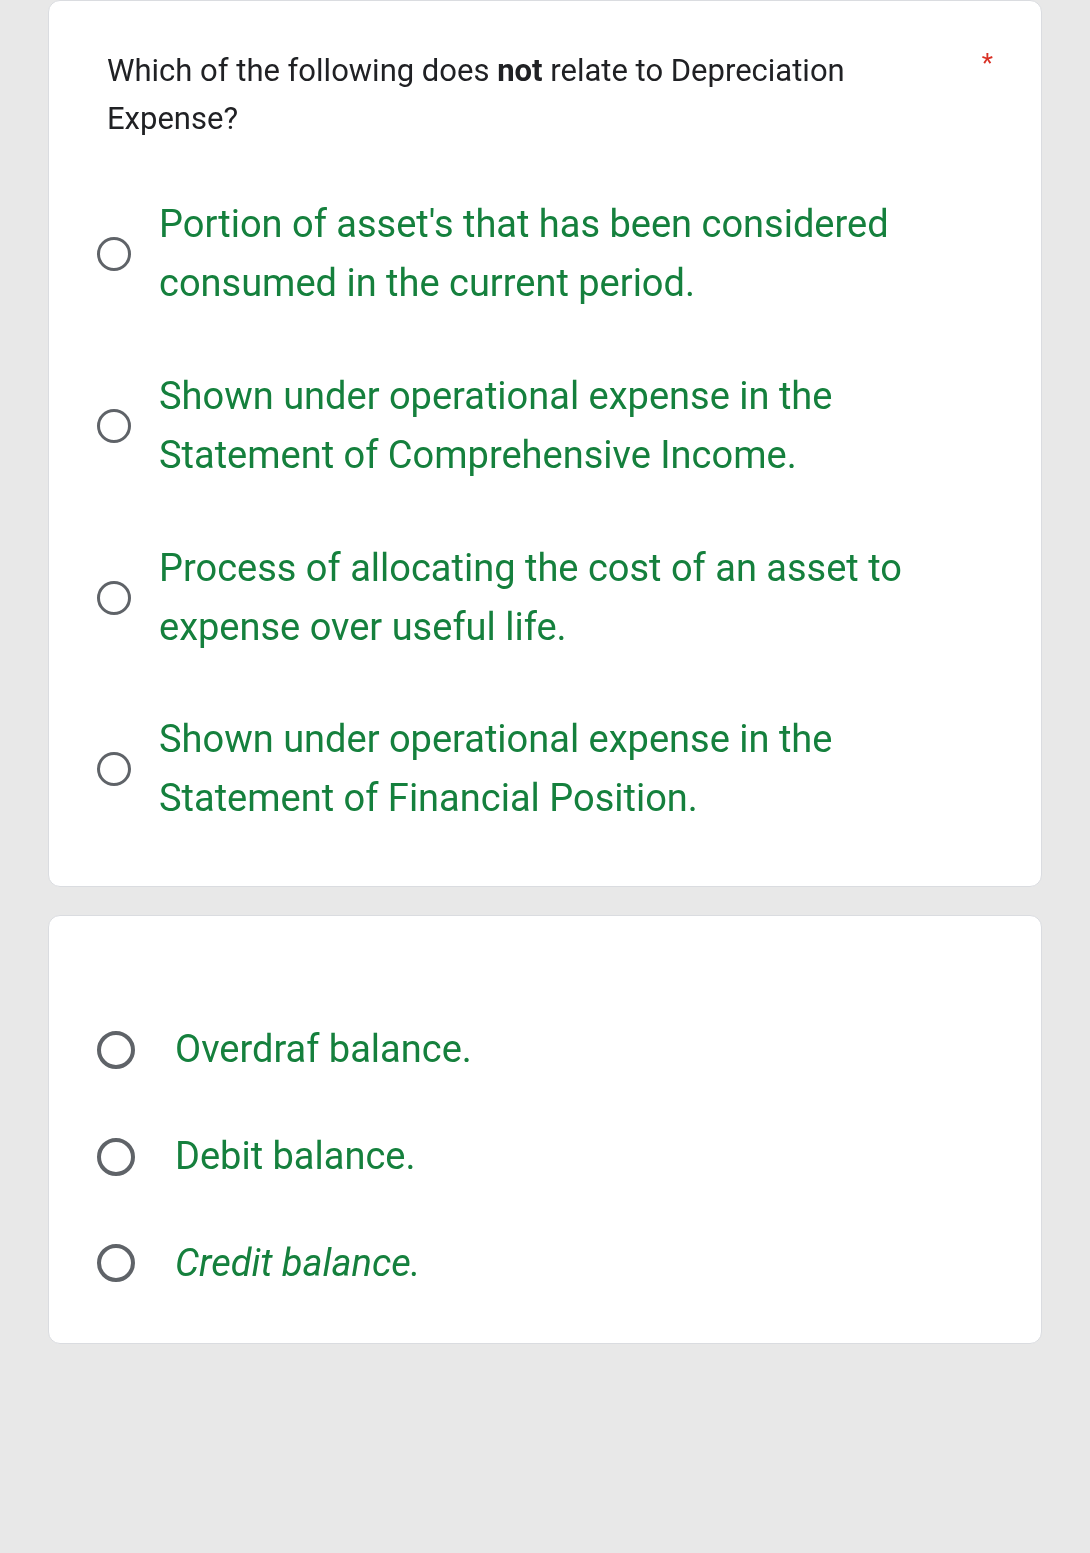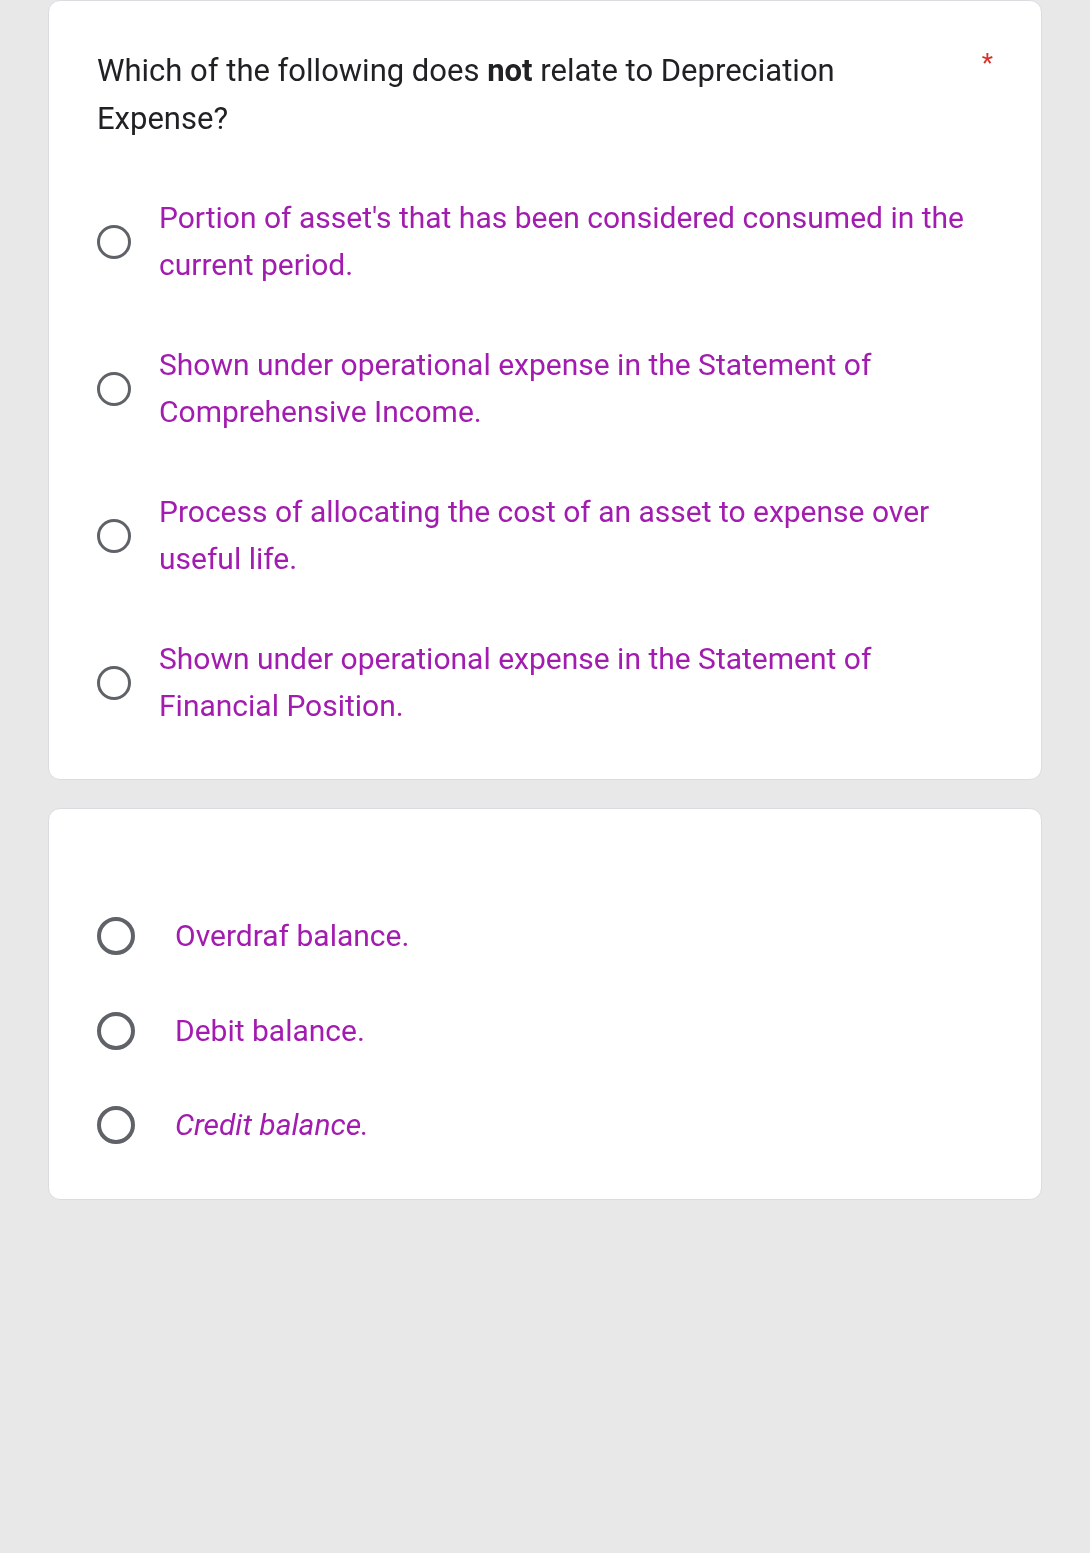--- a/index.html
+++ b/index.html
@@ -18,20 +18,21 @@
       border: 1px solid #dadce0;
       border-radius: 12px;
       margin-bottom: 28px;
       padding: 46px 48px 50px 48px;
     }
     .question-header {
       display: flex;
       justify-content: space-between;
       align-items: flex-start;
       gap: 24px;
+      margin-left: 10px;
     }
     .question-title {
       font-size: 31px;
       color: #202124;
       line-height: 1.55;
       font-weight: 400;
       flex: 1;
     }
     .question-title b {
       font-weight: 700;
@@ -49,33 +50,33 @@
       margin-top: 52px;
     }
     .option {
       display: flex;
       align-items: center;
       gap: 28px;
       margin-bottom: 54px;
       cursor: pointer;
     }
     .option:last-child {
-      margin-bottom: 0;
+      margin-bottom: 8px;
     }
     .radio {
       width: 34px;
       height: 34px;
       min-width: 34px;
       border: 3px solid #5f6368;
       border-radius: 50%;
       background: transparent;
     }
     .option-label {
-      font-size: 30px;
-      color: #a21caf;
+      font-size: 38px;
+      color: #15803d;
       line-height: 1.55;
     }
     .card2-options {
       margin-top: 58px;
     }
     .card2-options .option {
       margin-bottom: 48px;
       gap: 40px;
     }
     .card2-options .option:last-child {

